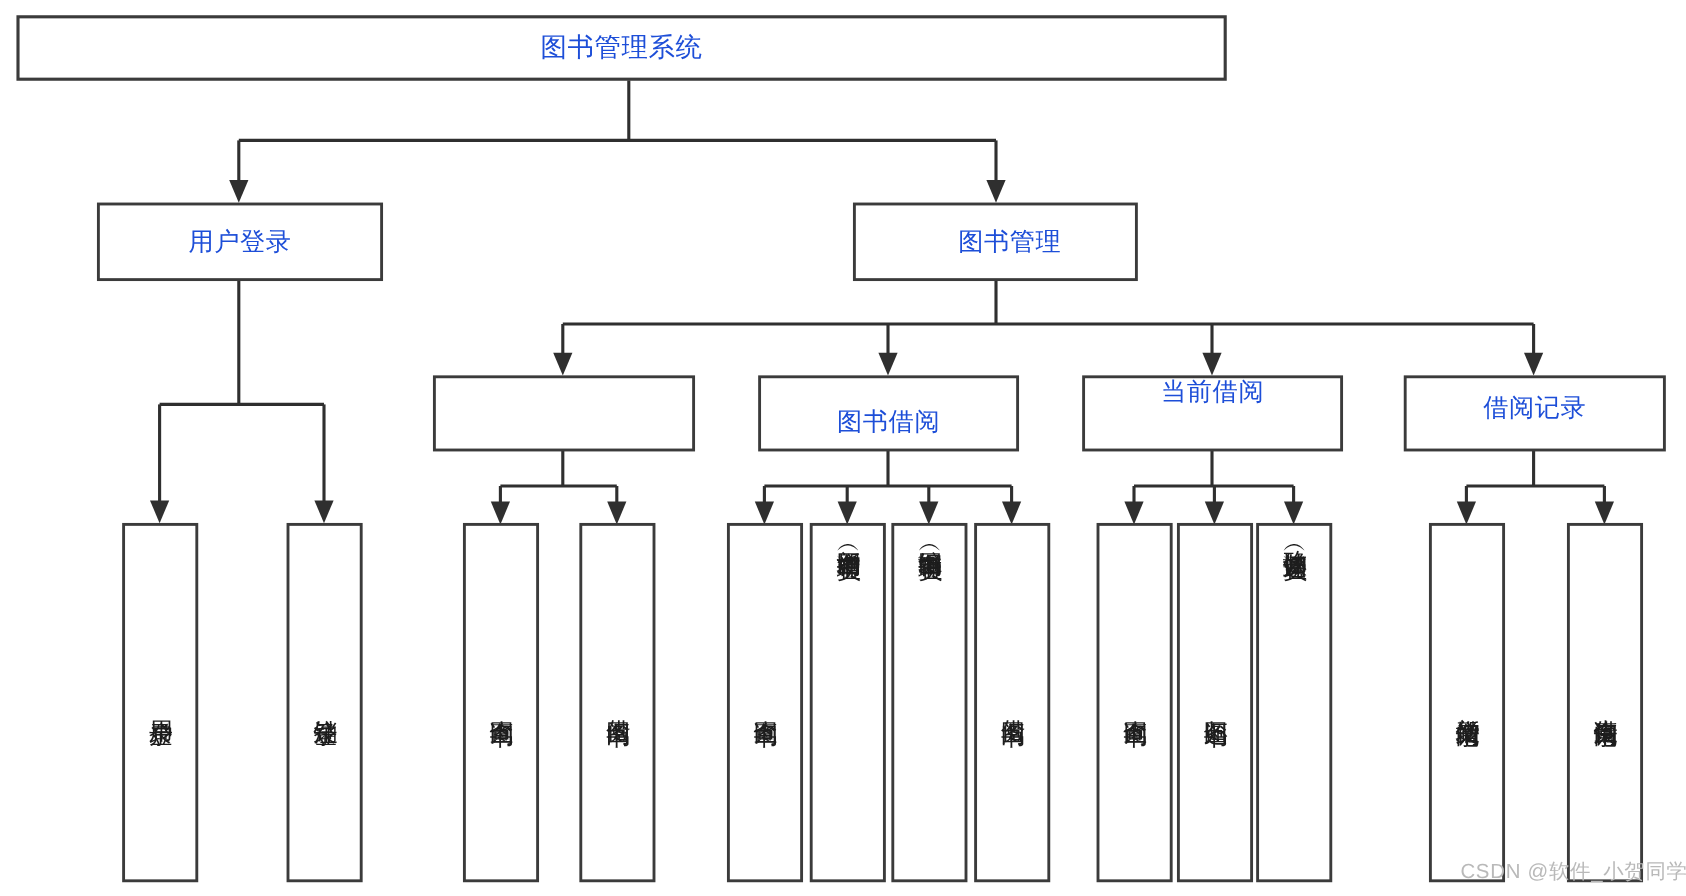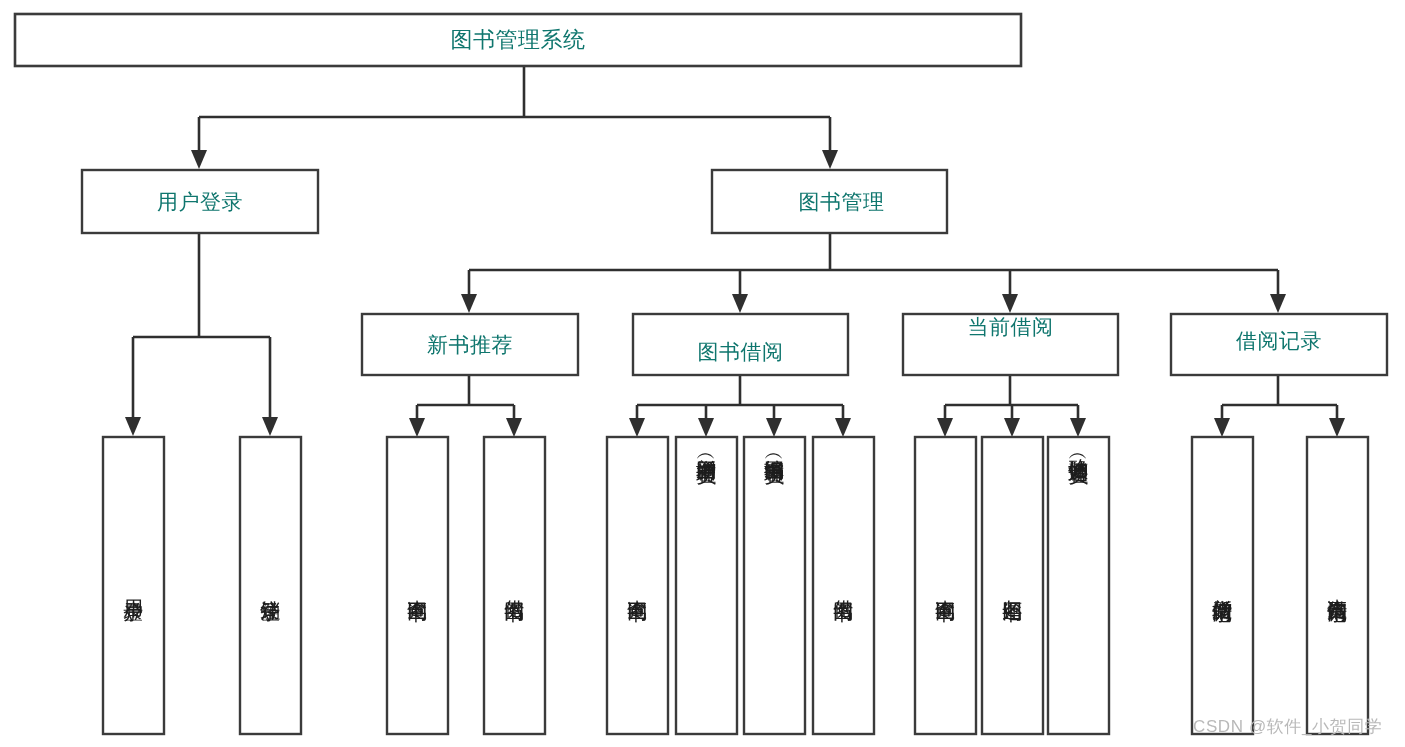--- a/index.html
+++ b/index.html
@@ -44,21 +44,21 @@
   }
   .arrow-head {
     fill: #2f2f2f;
     stroke: none;
   }
   .node-label-h {
     position: absolute;
     display: flex;
     align-items: center;
     justify-content: center;
-    color: #0f766e;
+    color: #1d4ed8;
     font-size: 21px;
     letter-spacing: 0.5px;
     line-height: 1.1;
     white-space: nowrap;
     pointer-events: none;
   }
   .node-label-root {
     font-size: 22px;
   }
   .node-label-v {
@@ -75,20 +75,21 @@
     white-space: nowrap;
     pointer-events: none;
   }
   .watermark {
     position: absolute;
     color: #b9b9b9;
     font-size: 17px;
     letter-spacing: 0.6px;
     white-space: nowrap;
     pointer-events: none;
+    margin-left: 24px;
   }
 </style>
 </head>
 <body>
 
 <div id="diagram-root">
 
   <svg id="diagram-svg" viewBox="0 0 1405 747">
     <defs>
       <marker id="arrow" viewBox="0 0 12 14" refX="6" refY="13" markerWidth="12" markerHeight="14" orient="auto-start-reverse" markerUnits="userSpaceOnUse">
@@ -194,21 +195,20 @@
       <rect class="node-box" x="1192" y="437" width="61" height="297"></rect>
       <rect class="node-box" x="1307" y="437" width="61" height="297"></rect>
     </g>
   </svg>
 
   <div class="node-label-h node-label-root" style="left:15px; top:14px; width:1006px; height:52px;">图书管理系统</div>
 
   <div class="node-label-h" style="left:82px; top:170px; width:236px; height:63px;">用户登录</div>
   <div class="node-label-h" style="left:712px; top:170px; width:259px; height:63px;">图书管理</div>
 
-  <div class="node-label-h" style="left:362px; top:314px; width:216px; height:61px;">新书推荐</div>
   <div class="node-label-h" style="left:633px; top:314px; width:215px; height:75px;">图书借阅</div>
   <div class="node-label-h" style="left:903px; top:296px; width:215px; height:61px;">当前借阅</div>
   <div class="node-label-h" style="left:1171px; top:314px; width:216px; height:53px;">借阅记录</div>
 
   <div class="node-label-v" style="left:103px; top:437px; width:61px; height:297px;">用户登录</div>
   <div class="node-label-v" style="left:240px; top:437px; width:61px; height:297px;">注销登录</div>
 
   <div class="node-label-v" style="left:387px; top:437px; width:61px; height:297px;">查询图书</div>
   <div class="node-label-v" style="left:484px; top:437px; width:61px; height:297px;">借阅图书</div>
 

